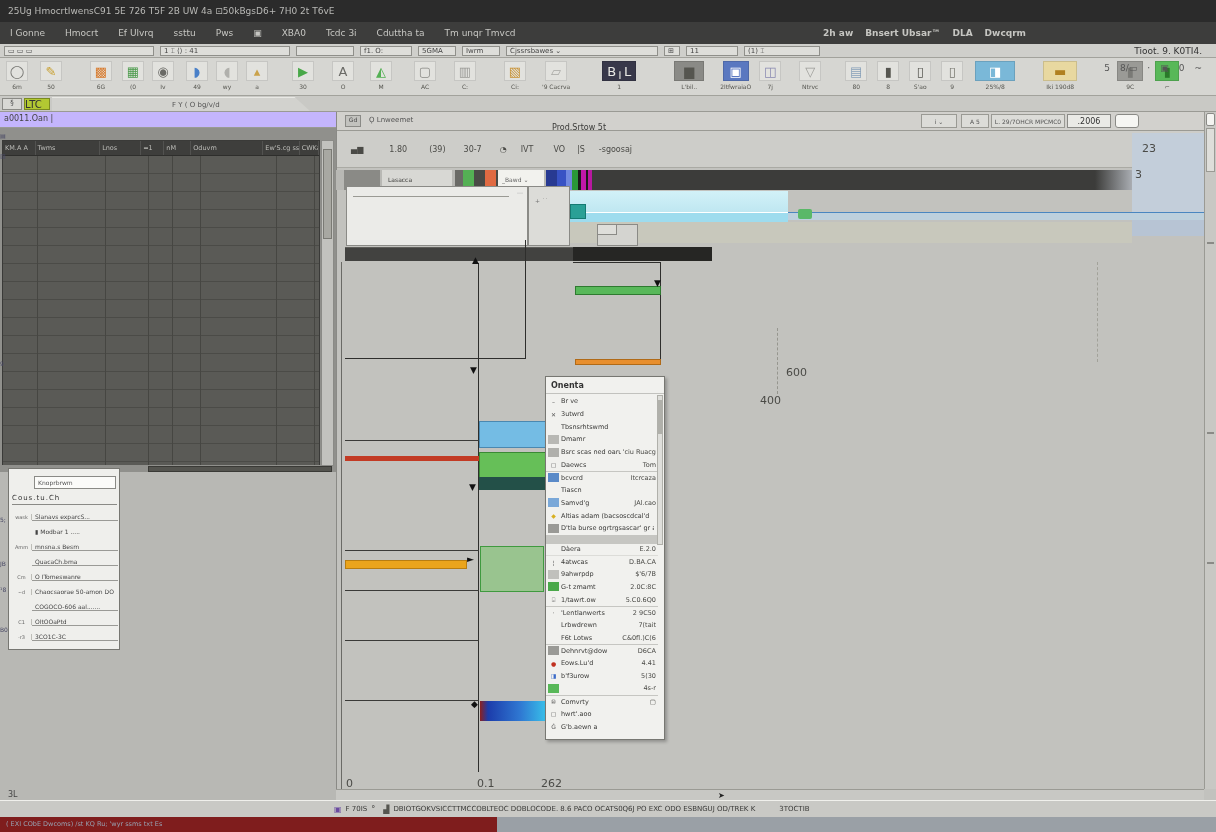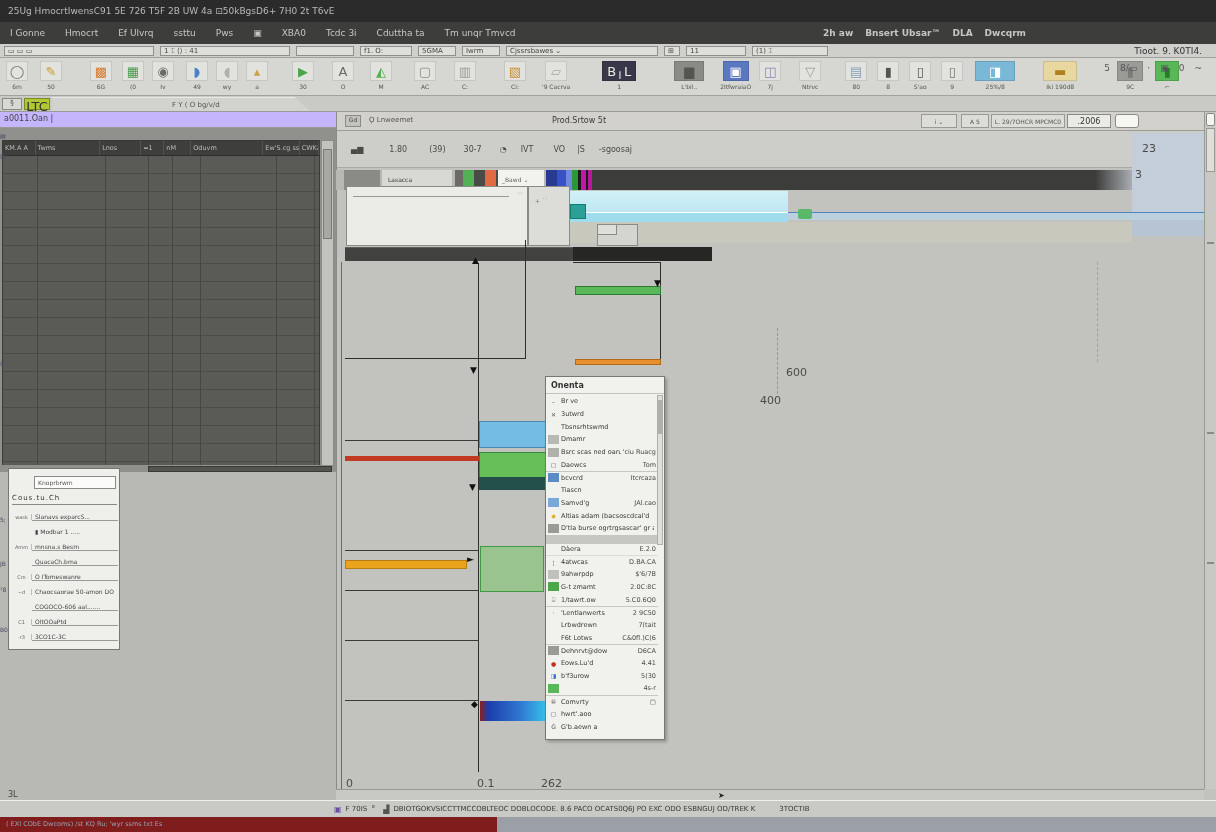--- a/index.html
+++ b/index.html
@@ -31,21 +31,21 @@
     font-size:13px; border:1px solid rgba(0,0,0,0.12); background:#e2e2de; }
   .icon-lbl { font-size:6px; color:#55554f; margin-top:2px; white-space:nowrap; }
   .tb2-mini { position:absolute; right:14px; top:63px; display:flex; gap:10px;
     font-size:9px; color:#555; }
 
   .tabstrip { left:0; top:96px; width:1216px; height:16px; background:#c9c9c5;
     border-bottom:1px solid #9a9a94; }
   .ts-box { left:2px; top:98px; width:20px; height:12px; border:1px solid #8a8a86; background:#d8d8d4;
     font-size:7px; color:#555; text-align:center; }
   .ts-green { left:24px; top:98px; width:26px; height:12px; background:#b2c832; border:1px solid #7a8a20;
-    font-size:13px; color:#333; text-align:center; }
+    font-size:10px; color:#333; }
   .ts-tab { left:52px; top:97px; width:258px; height:14px; background:#d2d2ce;
     clip-path:polygon(0 0, 94% 0, 100% 100%, 0 100%); border-top:1px solid #e8e8e4;
     font-size:7px; color:#555; display:flex; align-items:center; padding-left:120px; }
 
   
   .lp-tab { left:0; top:112px; width:336px; height:16px; background:#c4b5fd;
     border-bottom:1px solid #9a9a94; font-size:8px; color:#444; padding:2px 0 0 4px; }
   .lp-frame { left:0; top:128px; width:336px; height:344px; background:#90908c; }
   .lp-table { left:2px; top:140px; width:318px; height:325px; border:1px solid #3a3a38; background:#56565˚2; }
   .lp-thead { position:absolute; left:0; top:0; width:100%; height:15px; background:#3e3e3c;
@@ -71,21 +71,21 @@
   .dlg-ico { width:20px; font-size:5px; color:#666; border-right:1px solid #bdbdb7; text-align:center; }
   .dlg-lbl { flex:1; font-size:6px; color:#444; padding-left:3px; white-space:nowrap; overflow:hidden; }
   .rail-ico { position:absolute; left:0; width:9px; font-size:6px; color:#4a4a66; }
 
   
   .main-bg { left:336px; top:112px; width:880px; height:688px; background:#c2c2be; border-left:1px solid #8a8a86; }
   .child-header { left:337px; top:112px; width:867px; height:19px; background:#d2d1cd; border-bottom:1px solid #9a9a94; }
   .ch-icon { position:absolute; left:8px; top:3px; width:16px; height:12px; border:1px solid #8a8a86;
     background:#c2c2be; font-size:6px; color:#444; text-align:center; }
   .ch-left { position:absolute; left:32px; top:4px; font-size:7px; color:#555; }
-  .ch-title { position:absolute; left:215px; top:4px; font-size:8px; color:#3a3a38; }
+  .ch-title { position:absolute; left:215px; top:11px; font-size:8px; color:#3a3a38; }
   .ch-cell { position:absolute; top:2px; height:14px; border:1px solid #9a9a94; background:#dcdcd8;
     font-size:6px; color:#555; display:flex; align-items:center; justify-content:center; overflow:hidden; }
   .ch-sunken { background:#eaeae6; border:1px solid #8a8a86; font-size:8px; color:#333; }
   .ch-btn { background:#f6f6f3; border:1px solid #8a8a86; border-radius:3px; }
 
   .sub-toolbar { left:337px; top:131px; width:867px; height:37px; background:#cdcdc9;
     border-bottom:1px solid #aaaaa4; display:flex; align-items:center; font-size:8px; color:#4a4a46; }
   .stb-item { white-space:nowrap; }
 
   .seg-band { left:336px; top:170px; width:801px; height:20px; background:#b8b8b4; }
@@ -195,21 +195,21 @@
   <div style="display:flex;gap:6px;">
 
   <span class="ctl" style="width: 150px;">▭ ▭ ▭</span>
       <span class="ctl" style="width: 130px;">1 ⌶ ⟨⟩ : 41</span>
       <span class="ctl" style="width: 58px;"></span>
       <span class="ctl" style="width: 52px;">f1. O:</span>
       <span class="ctl" style="width: 38px;">5GMA</span>
       <span class="ctl" style="width: 38px;">Iwrm</span>
       <span class="ctl" style="width: 152px;">Cjssrsbawes ⌄</span>
       <span class="ctl" style="width: 16px;">⊞</span>
-      <span class="ctl" style="width: 60px;">11</span>
+      <span class="ctl" style="width: 52px;">11</span>
       <span class="ctl" style="width: 76px;">(1) ⌶</span>
     </div>
   <span class="right-label">Tioot. 9. K0TI4.</span>
 </div>
 
 
 <div class="abs toolbar2">
   <div style="display:flex;">
 
       <span class="icon-cell" style="margin-left: 2px;">

